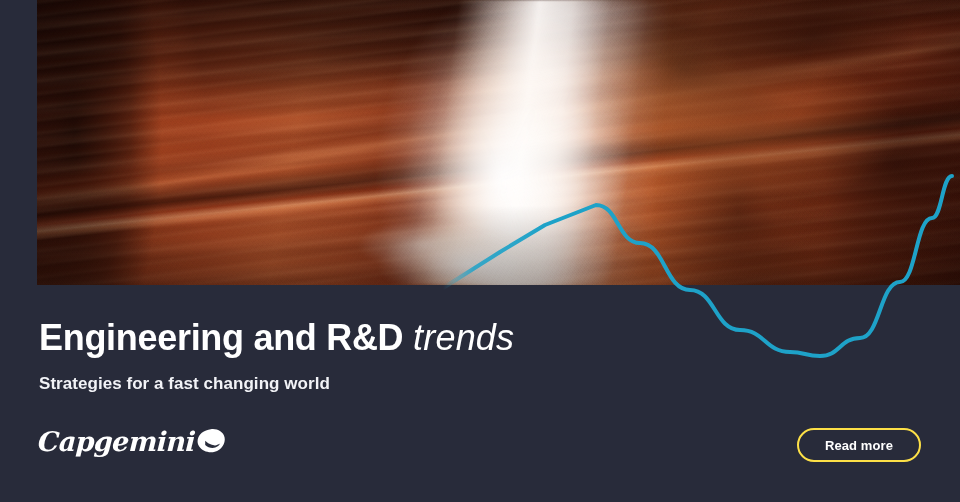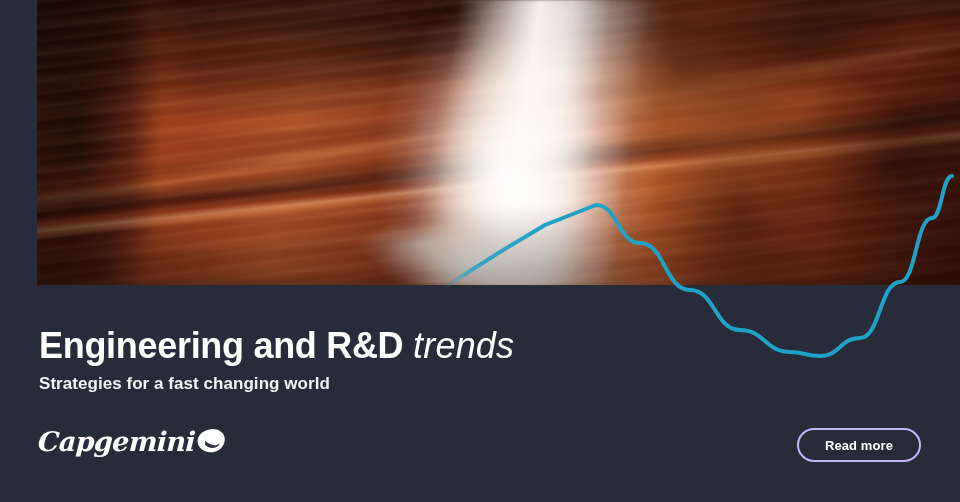--- a/index.html
+++ b/index.html
@@ -151,21 +151,20 @@
   .headline {
     position: absolute;
     left: 39px;
     top: 320px;
     font-size: 36px;
     line-height: 1.0;
     color: #ffffff;
     font-weight: 700;
     letter-spacing: -0.3px;
     white-space: nowrap;
-    margin-top: 8px;
   }
   .headline .em {
     font-weight: 400;
     font-style: italic;
     letter-spacing: 0.2px;
   }
   .subline {
     position: absolute;
     left: 39px;
     top: 374px;
@@ -197,21 +196,21 @@
   }
   .logo-mark { margin-left: 1px; display: block; }
 
   
   .read-more {
     position: absolute;
     left: 797px;
     top: 428px;
     width: 124px;
     height: 34px;
-    border: 2px solid #c4b5fd;
+    border: 2px solid #fde047;
     border-radius: 17px;
     background: transparent;
     color: #ffffff;
     font-size: 13px;
     font-weight: 700;
     letter-spacing: 0.1px;
     font-family: "Liberation Sans", sans-serif;
     cursor: pointer;
     padding: 0;
     display: flex;

